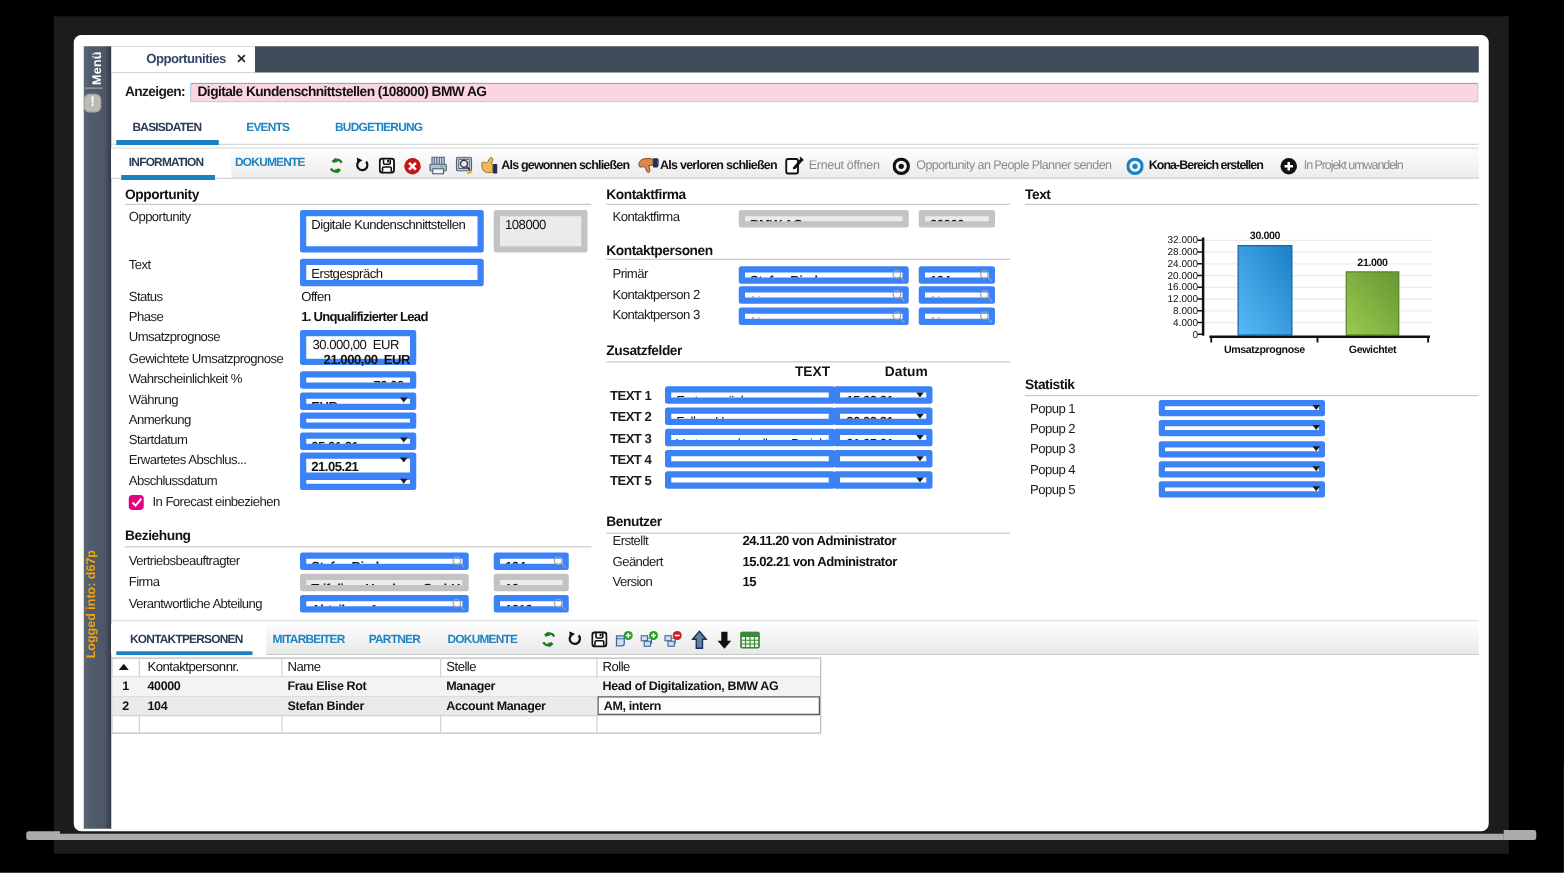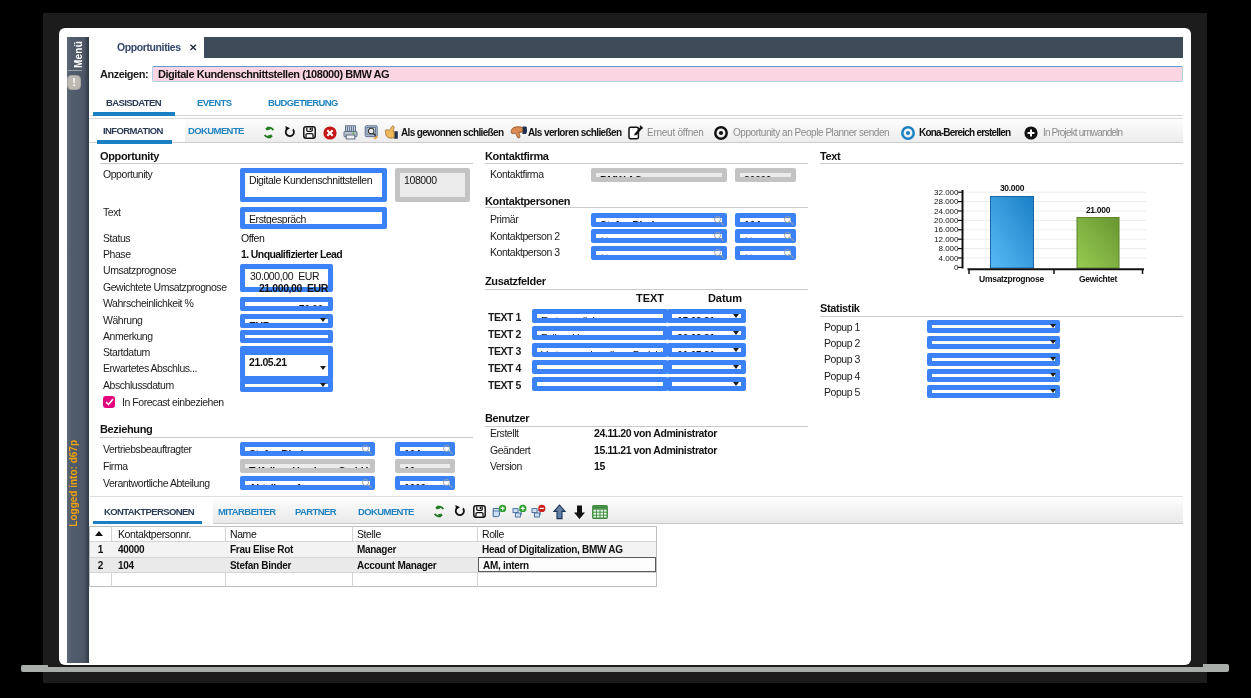--- a/index.html
+++ b/index.html
@@ -139,21 +139,21 @@
 <div class="bx" style="left:240px;top:297px;width:93px;height:13.5px;padding:1.5px 5px;text-align:right;font-weight:bold">70,00</div>
 <div class="lb" style="left:103px;top:315px">Währung</div>
 <div class="bx" style="left:240px;top:314px;width:93px;height:13.5px;padding:1.5px 4px;font-weight:bold">EUR</div>
 <div class="arr" style="left:320px;top:318px"></div>
 <div class="lb" style="left:103px;top:331px">Anmerkung</div>
 <div class="bx" style="left:240px;top:330px;width:93px;height:13px"></div>
 <div class="lb" style="left:103px;top:347px">Startdatum</div>
 <div class="bx" style="left:240px;top:346px;width:93px;height:13.5px;padding:1.5px 4px;font-weight:bold">05.01.21</div>
 <div class="arr" style="left:320px;top:350px"></div>
 <div class="lb" style="left:103px;top:363px">Erwartetes Abschlus...</div>
-<div class="bx" style="left:240px;top:350px;width:93px;height:31px;padding:1.5px 4px;font-weight:bold">21.05.21</div>
+<div class="bx" style="left:240px;top:362px;width:93px;height:21px;padding:1.5px 4px;font-weight:bold">21.05.21</div>
 <div class="arr" style="left:320px;top:366px"></div>
 <div class="lb" style="left:103px;top:380px">Abschlussdatum</div>
 <div class="bx" style="left:240px;top:379px;width:93px;height:13px"></div>
 <div class="arr" style="left:320px;top:383px"></div>
 <div class="a" style="left:103px;top:396px;width:12px;height:12px;background:#e3017e;border-radius:3px"></div>
 <svg class="a" style="left:105px;top:398px" width="9" height="8" viewBox="0 0 9 8">
     <path d="M1 4 L3.5 6.5 L8 1" stroke="#fff" stroke-width="1.6" fill="none"></path>
   </svg>
 <div class="lb" style="left:122px;top:397px">In Forecast einbeziehen</div>
 
@@ -220,21 +220,21 @@
 <div class="lb" style="left:488px;top:379.5px;font-weight:bold">TEXT 5</div>
 <div class="bx" style="left:532px;top:376.5px;width:136px;height:14px"></div>
 <div class="bx" style="left:667px;top:376.5px;width:79px;height:14px"></div>
 <div class="arr" style="left:733px;top:381.5px"></div>
 
 <div class="sh" style="left:485px;top:413px">Benutzer</div>
 <div class="hr" style="left:485px;top:426px;width:323px"></div>
 <div class="lb" style="left:490px;top:428px">Erstellt</div>
 <div class="val" style="left:594px;top:428px;font-weight:bold">24.11.20 von Administrator</div>
 <div class="lb" style="left:490px;top:445px">Geändert</div>
-<div class="val" style="left:594px;top:445px;font-weight:bold">15.11.21 von Administrator</div>
+<div class="val" style="left:594px;top:445px;font-weight:bold">15.02.21 von Administrator</div>
 <div class="lb" style="left:490px;top:461px">Version</div>
 <div class="val" style="left:594px;top:461px;font-weight:bold">15</div>
 
 <div class="sh" style="left:820px;top:151px">Text</div>
 <div class="hr" style="left:820px;top:163px;width:363px"></div>
 <svg class="a" style="left:920px;top:178px" width="235" height="110" viewBox="0 0 235 110">
 
   <g stroke="#ebebeb" stroke-width="1">
     <line x1="43" y1="14.2" x2="226" y2="14.2"></line>
       <line x1="43" y1="23.6" x2="226" y2="23.6"></line>

